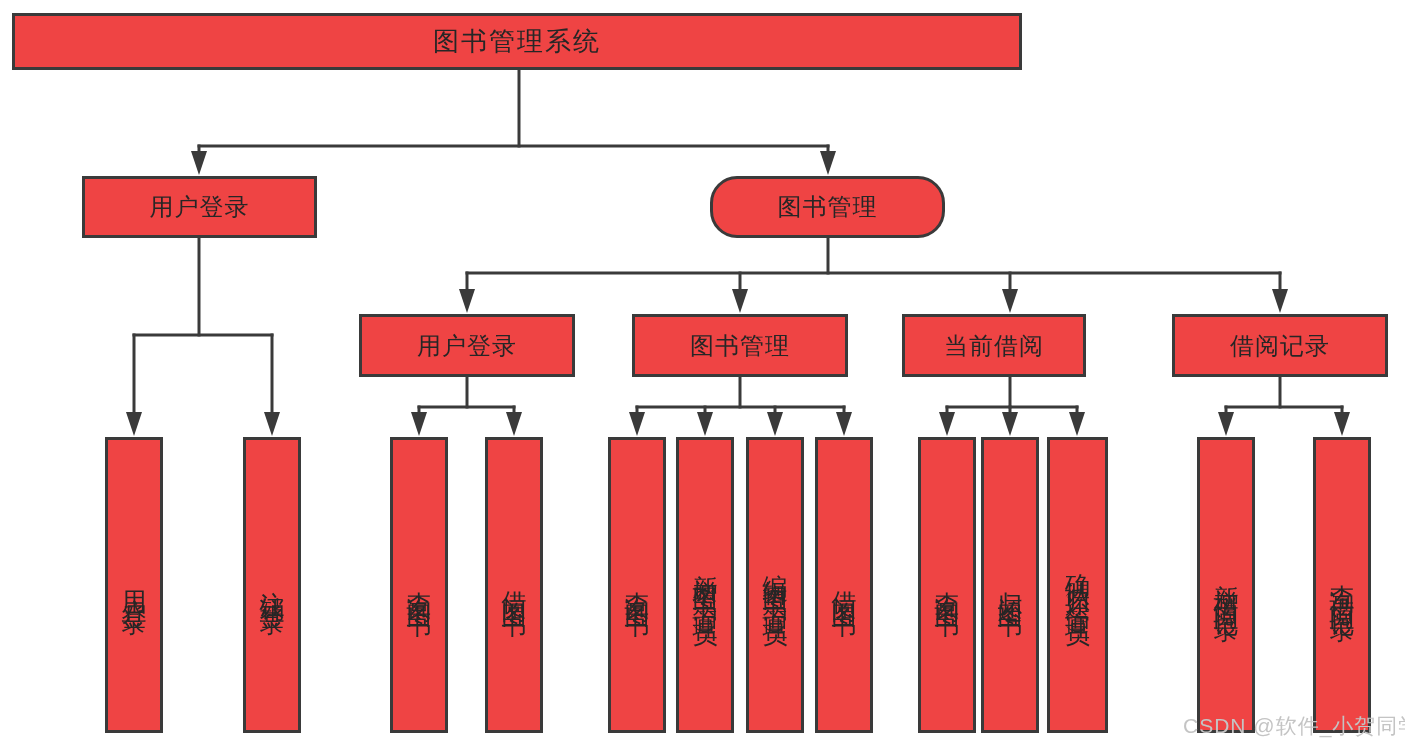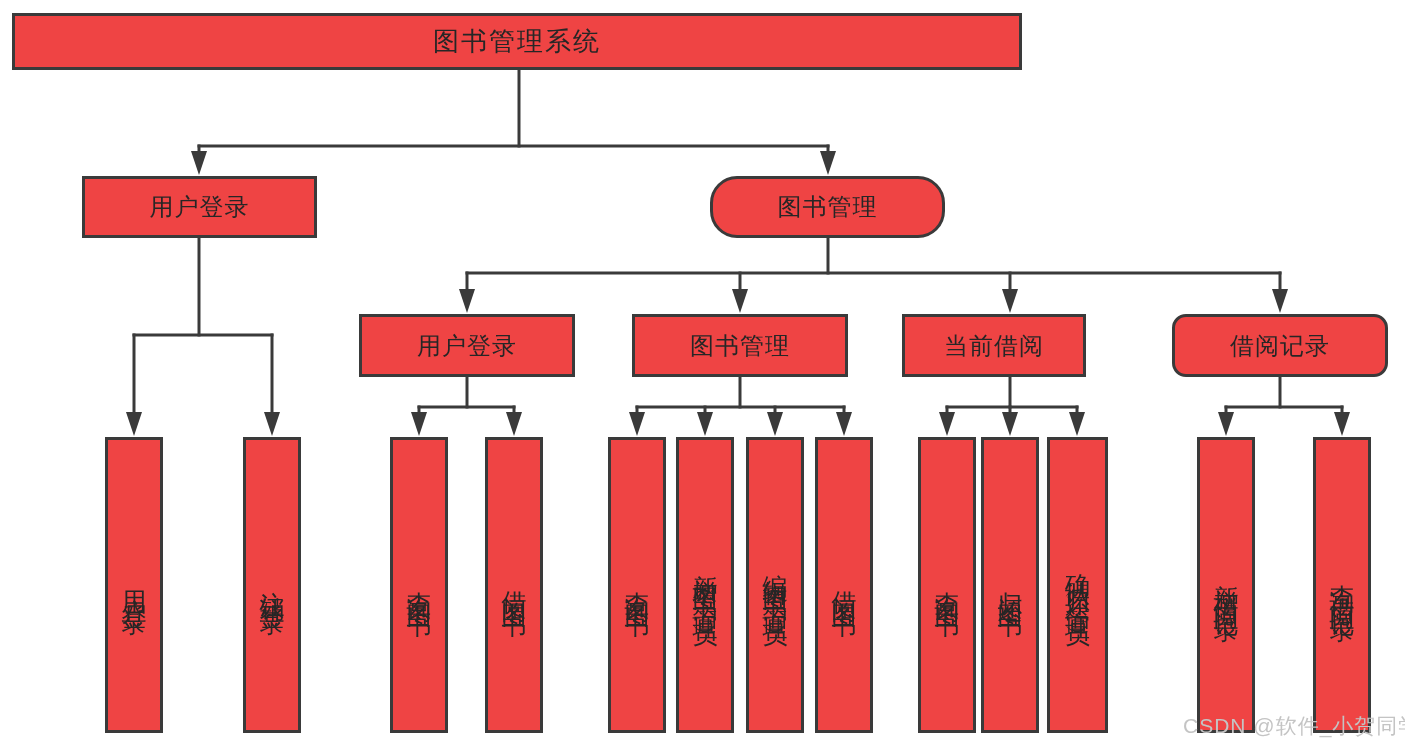--- a/index.html
+++ b/index.html
@@ -97,21 +97,21 @@
 
   <div class="box" style="left:359px;top:314px;width:216px;height:63px;">
     <span class="lbl-lg">用户登录</span>
   </div>
   <div class="box" style="left:632px;top:314px;width:216px;height:63px;">
     <span class="lbl-lg">图书管理</span>
   </div>
   <div class="box" style="left:902px;top:314px;width:184px;height:63px;">
     <span class="lbl-lg">当前借阅</span>
   </div>
-  <div class="box" style="left:1172px;top:314px;width:216px;height:63px;border-radius:14px;">
+  <div class="box" style="left:1172px;top:314px;width:216px;height:63px;">
     <span class="lbl-lg">借阅记录</span>
   </div>
 
   <div class="box" style="left:105px;top:437px;width:58px;height:296px;">
     <span class="vtext">用户登录</span>
   </div>
   <div class="box" style="left:243px;top:437px;width:58px;height:296px;">
     <span class="vtext">注销登录</span>
   </div>
 

